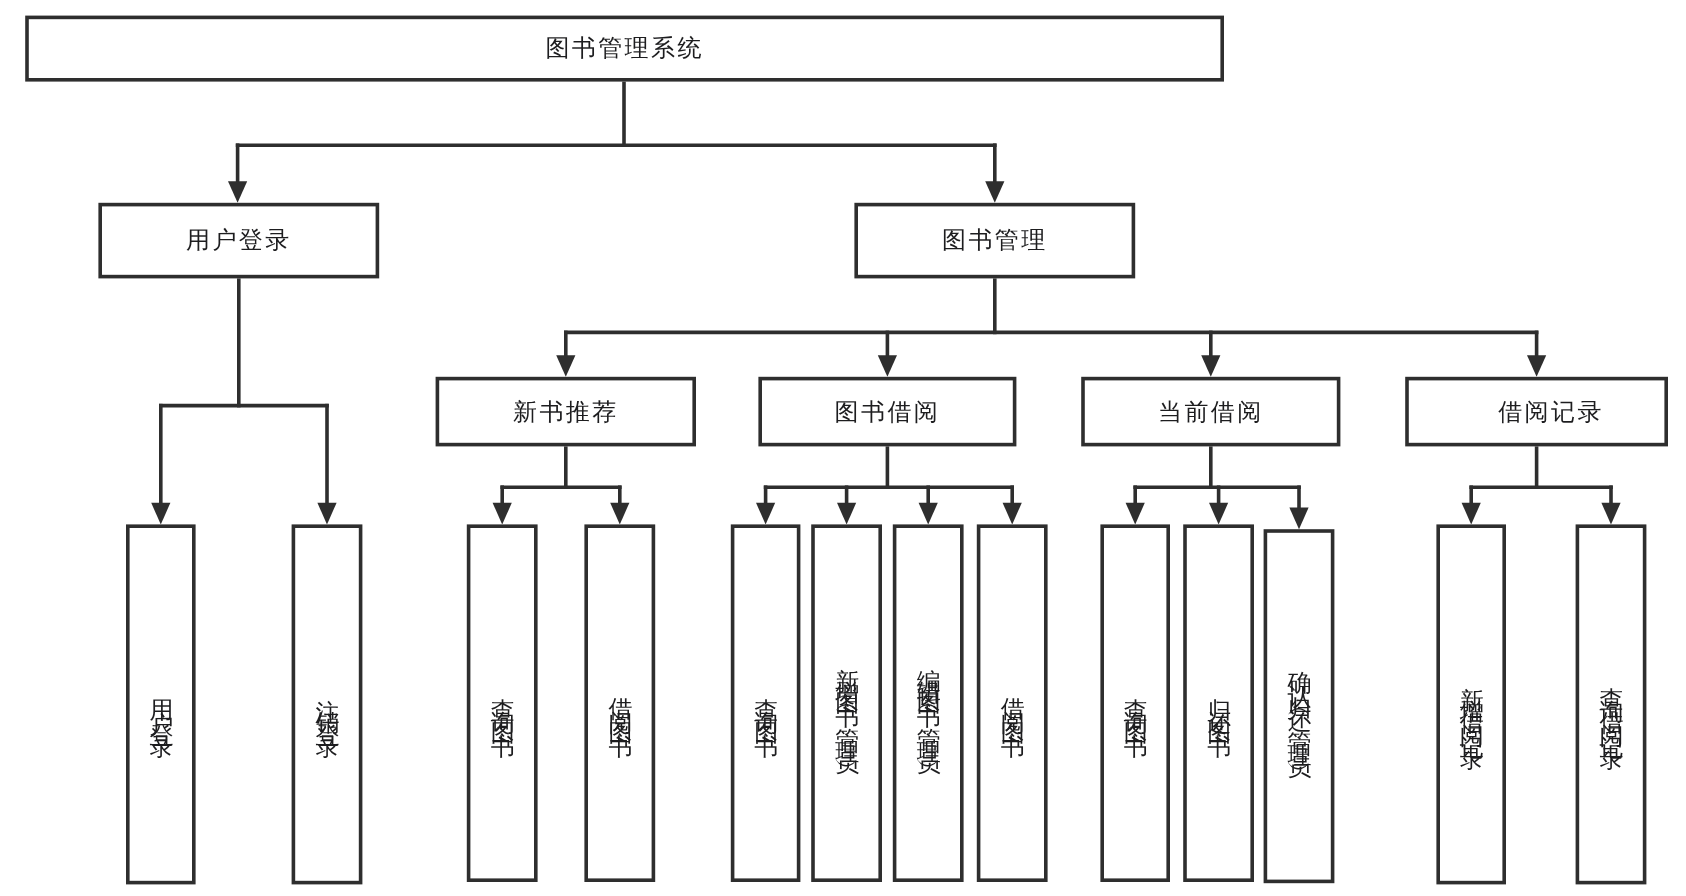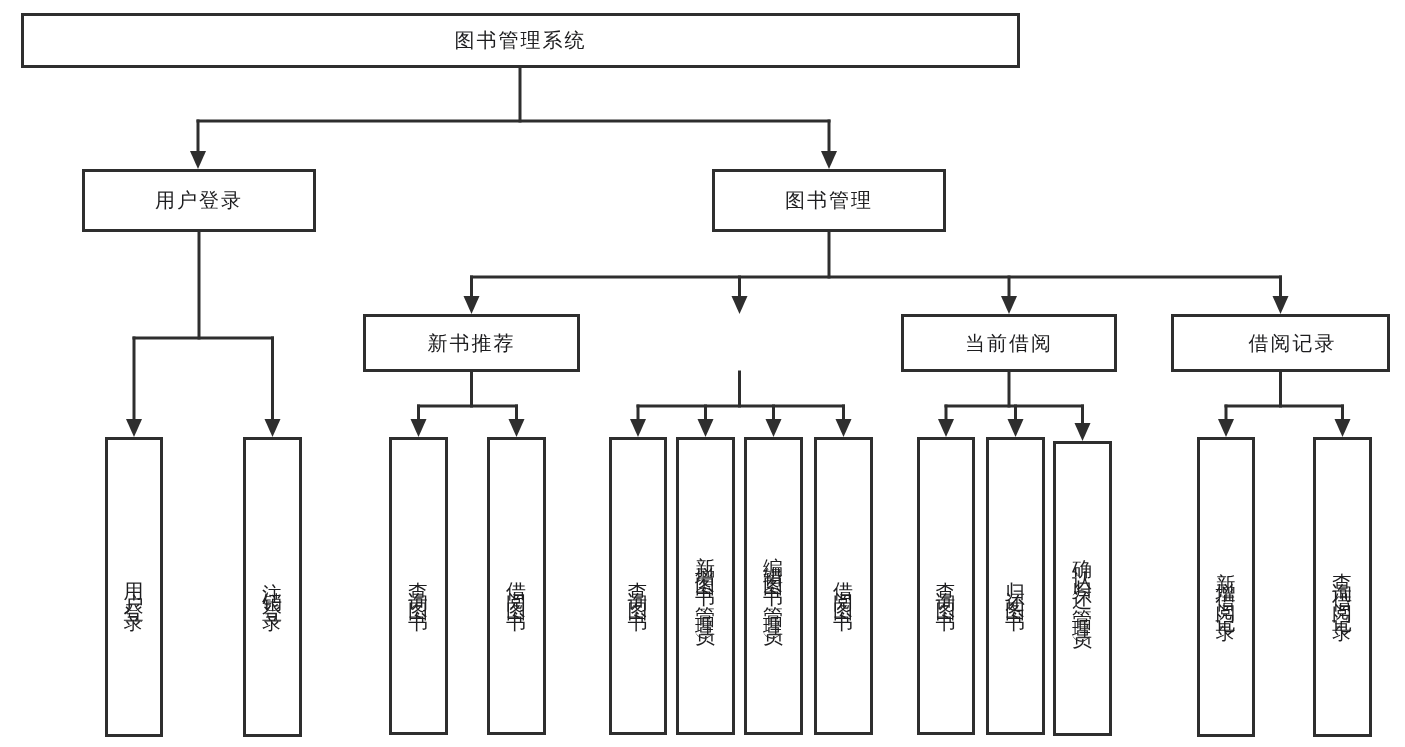--- a/index.html
+++ b/index.html
@@ -117,20 +117,23 @@
     </div>
     <div class="box" style="left: 712px; top: 169px; width: 234px; height: 63px;">
       <span class="box-label">图书管理</span>
     </div>
     <div class="box vertical" style="left: 389px; top: 437px; width: 59px; height: 298px;">
       <span class="box-label">查询图书</span>
     </div>
     <div class="box vertical" style="left: 487px; top: 437px; width: 59px; height: 298px;">
       <span class="box-label">借阅图书</span>
     </div>
+    <div class="box" style="left: 632px; top: 314px; width: 215px; height: 58px;">
+      <span class="box-label">图书借阅</span>
+    </div>
     <div class="box vertical" style="left: 609px; top: 437px; width: 58px; height: 298px;">
       <span class="box-label">查询图书</span>
     </div>
     <div class="box vertical" style="left: 676px; top: 437px; width: 59px; height: 298px;">
       <span class="box-label">新增图书（管理员）</span>
     </div>
     <div class="box vertical" style="left: 744px; top: 437px; width: 59px; height: 298px;">
       <span class="box-label">编辑图书（管理员）</span>
     </div>
     <div class="box vertical" style="left: 814px; top: 437px; width: 59px; height: 298px;">

